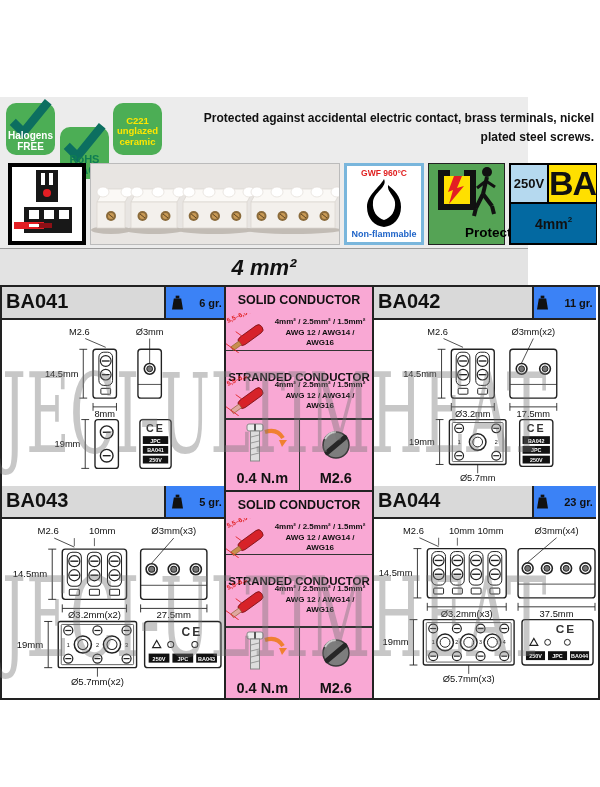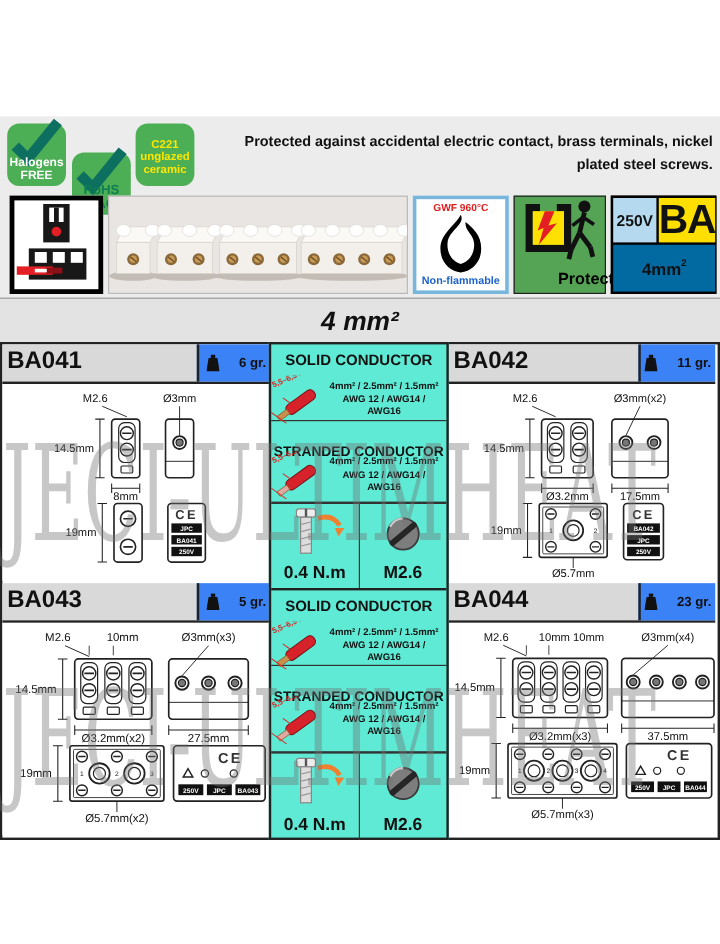--- a/index.html
+++ b/index.html
@@ -1,18 +1,18 @@
 <!DOCTYPE html>
 <html><head>
 <meta charset="utf-8">
 <style>
   html,body{margin:0;padding:0;background:#fff;}
   #page{position:relative;width:600px;height:787px;background:#fff;overflow:hidden;
         font-family:"Liberation Sans",sans-serif;color:#111;}
-  .band{position:absolute;left:0;width:600px;background:#ececec;}
+  .band{position:absolute;left:0;width:528px;background:#ececec;}
   
   .badge{position:absolute;top:103px;width:49px;height:52px;border-radius:10px;
          background:#4cae55;text-align:center;}
   .badge .chk{position:absolute;top:-7px;left:1px;}
   .badge .lines{position:absolute;bottom:3px;left:0;right:0;font-weight:bold;line-height:11px;}
   #badge-halogens .lines{color:#fff;font-size:10px;}
   #badge-rohs .lines{color:#0f7d52;font-size:11px;}
   #badge-c221 .lines{color:#ffe600;font-size:9.5px;line-height:10.5px;bottom:8px;}
   #headline{position:absolute;left:172px;top:109px;width:422px;text-align:right;
             font-size:12px;line-height:19px;font-weight:bold;}
@@ -39,21 +39,21 @@
   
   #grid{position:absolute;left:0;top:285px;width:596px;height:411px;border:2px solid #222;background:#fff;}
   .hdr{position:absolute;height:33px;background:#d9d9d9;border-bottom:2px solid #222;box-sizing:border-box;}
   .hdr .code{position:absolute;left:4px;top:3px;font-size:20px;font-weight:bold;}
   .wcell{position:absolute;right:0;top:0;bottom:0;width:64px;background:#3b82f6;
          border-left:2px solid #222;display:flex;align-items:center;justify-content:center;gap:16px;box-sizing:border-box;}
   .wcell span{font-size:11px;font-weight:bold;}
   .dcell{position:absolute;background:#fff;}
   .dcell svg{display:block;width:100%;height:100%;}
   
-  #mid-panel{position:absolute;left:222px;top:-2px;width:150px;height:415px;background:#5eead4;
+  #mid-panel{position:absolute;left:222px;top:-2px;width:150px;height:415px;background:#f9a8d4;
              border:2px solid #222;box-sizing:border-box;z-index:3;}
   .mp-h{font-weight:bold;text-align:center;box-sizing:border-box;}
   .mp-solid{font-size:12.5px;padding-top:6px;height:26px;}
   .mp-strand{font-size:11.5px;padding-top:20px;height:26px;border-top:1.5px solid #333;}
   .mp-body{position:relative;box-sizing:border-box;}
   .mp-body .spec{position:absolute;left:44px;right:2px;top:4px;text-align:center;
                  font-size:8px;font-weight:bold;line-height:10.5px;}
   .mp-body .wire{position:absolute;left:0;top:0;}
   .mp-torque{display:flex;border-top:2px solid #333;box-sizing:border-box;}
   .mp-torque .tq,.mp-torque .sc{flex:1;position:relative;text-align:center;box-sizing:border-box;}

